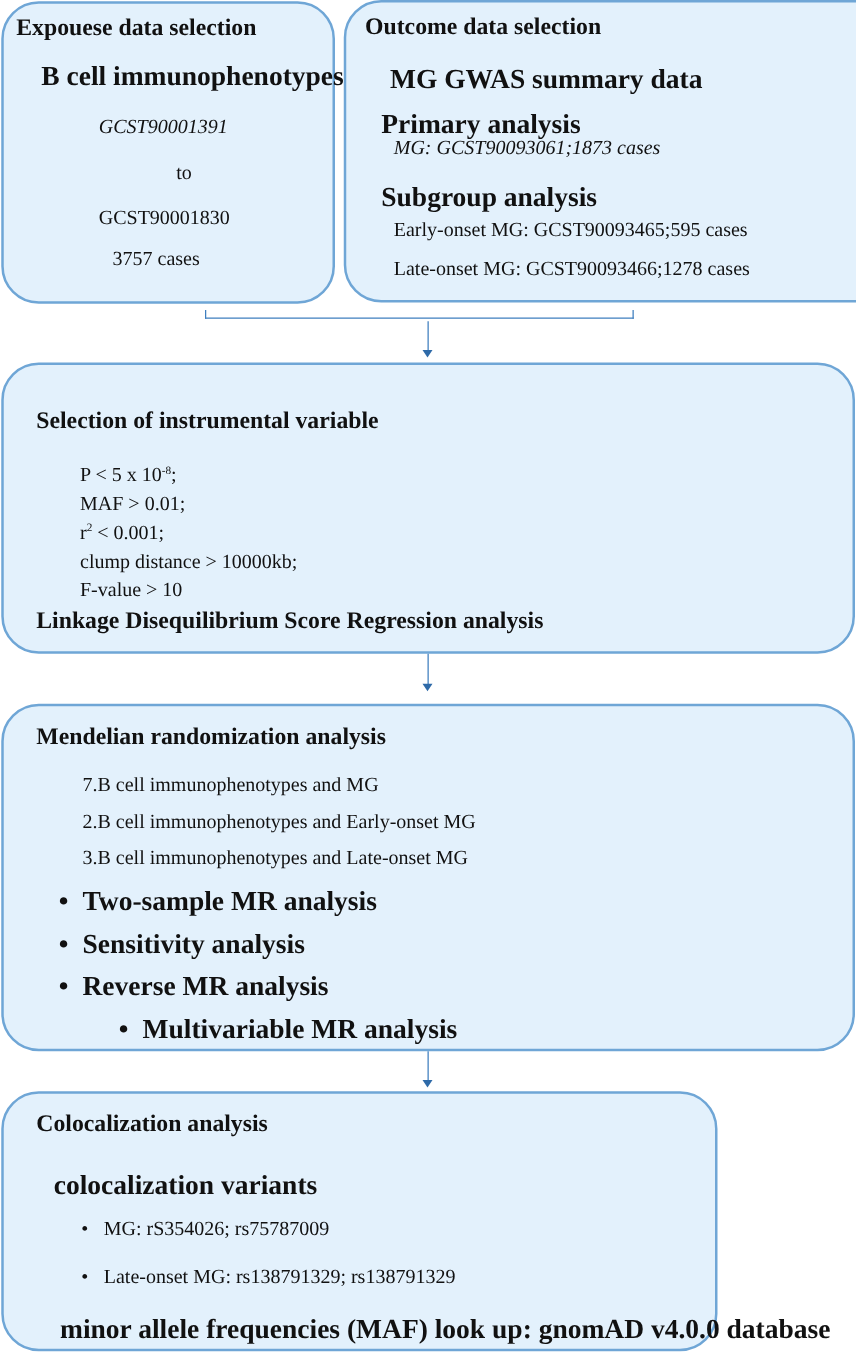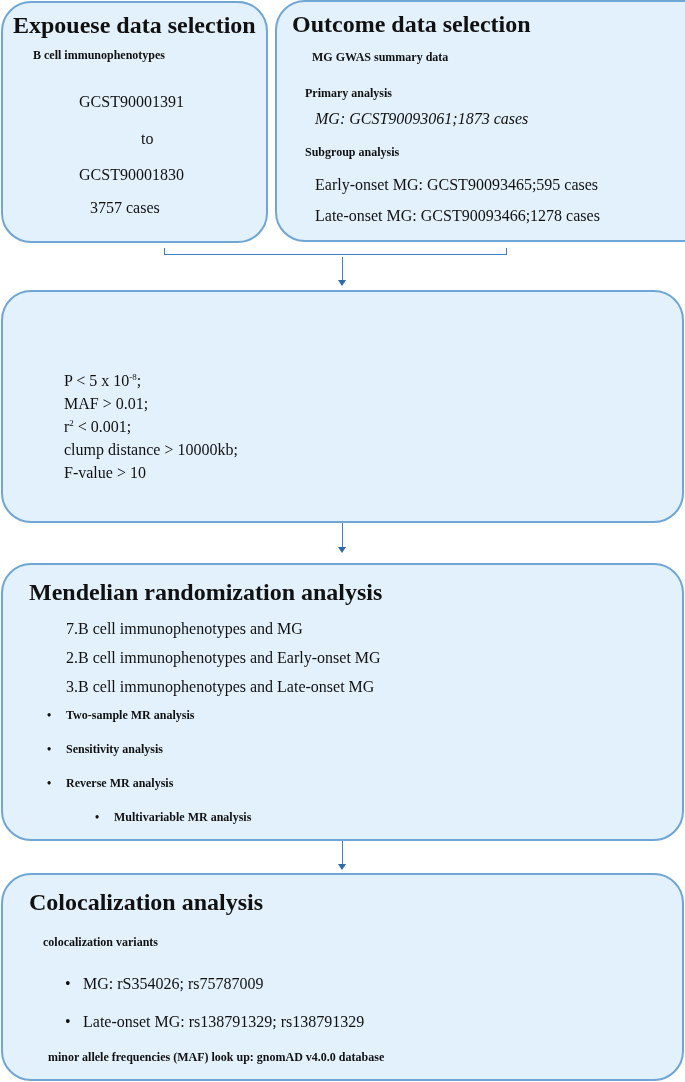--- a/index.html
+++ b/index.html
@@ -1,36 +1,36 @@
 <!DOCTYPE html>
 <html><head>
 <meta charset="utf-8">
 <style>
   html, body { margin:0; padding:0; background:#ffffff; }
   body { width:685px; height:1082px; position:relative; overflow:hidden;
          font-family:"Liberation Serif", "DejaVu Serif", serif; color:#111; }
   .box { position:absolute; background:#e3f1fc; border:2px solid #6fa6d6;
          border-radius:30px; box-sizing:border-box; }
   .t { position:absolute; white-space:nowrap; }
-  .h1 { font-weight:bold; font-size:24px; }
-  .h2 { font-weight:bold; font-size:12px;font-family:Liberation Serif, serif; }
+  .h1 { font-weight:bold; font-size:19px; }
+  .h2 { font-weight:bold; font-size:22px;font-family:Liberation Serif, serif; }
   .n  { font-size:16px; }
   .line { position:absolute; background:#3f7fbf; }
   .arrowhead { position:absolute; width:0; height:0;
                border-left:4px solid transparent; border-right:4px solid transparent;
                border-top:6px solid #2e6aa8; }
   sup { font-size:9px; vertical-align:6px; line-height:0; }
 </style>
 </head>
 <body>
 
 <div class="box" style="left:1px; top:1px; width:267px; height:242px;">
   <div class="t h1" style="left:10px; top:9px;">Expouese data selection</div>
   <div class="t h2" style="left:30px; top:45px;">B cell immunophenotypes</div>
-  <div class="t n" style="left:76px; top:90px;">GCST90001391</div>
+  <div class="t n" style="left:76px; top:90px;font-style:italic;">GCST90001391</div>
   <div class="t n" style="left:138px; top:127px;">to</div>
   <div class="t n" style="left:76px; top:163px;">GCST90001830</div>
   <div class="t n" style="left:87px; top:196px;">3757 cases</div>
 </div>
 
 <div class="box" style="left:275px; top:0; width:486px; height:242px;">
   <div class="t h1" style="left:15px; top:9px;">Outcome data selection</div>
   <div class="t h2" style="left:35px; top:48px;">MG GWAS summary data</div>
   <div class="t h2" style="left:28px; top:84px;">Primary analysis</div>
   <div class="t n" style="left:38px; top:108px;font-style:italic;">MG: GCST90093061;1873 cases</div>
@@ -39,44 +39,46 @@
   <div class="t n" style="left:38px; top:205px;">Late-onset MG: GCST90093466;1278 cases</div>
 </div>
 
 <div class="line" style="left:164px; top:248px; width:1px; height:7px;"></div>
 <div class="line" style="left:506px; top:248px; width:1px; height:7px;"></div>
 <div class="line" style="left:164px; top:254px; width:343px; height:1px;"></div>
 <div class="line" style="left:342px; top:257px; width:1px; height:24px;"></div>
 <div class="arrowhead" style="left:338px; top:280px;"></div>
 
 <div class="box" style="left:1px; top:290px; width:683px; height:233px;">
+  <div class="t h1" style="left:26px; top:34px;">Selection of  instrumental variable</div>
   <div class="t n" style="left:61px; top:80px;"><span>P &lt; 5 x 10</span><sup>-8</sup><span>;</span></div>
   <div class="t n" style="left:61px; top:103px;">MAF &gt; 0.01;</div>
   <div class="t n" style="left:61px; top:126px;"><span>r</span><sup>2</sup><span> &lt; 0.001;</span></div>
   <div class="t n" style="left:61px; top:149px;">clump distance &gt; 10000kb;</div>
   <div class="t n" style="left:61px; top:172px;">F-value &gt; 10</div>
+  <div class="t h1" style="left:26px; top:194px;">Linkage Disequilibrium Score Regression analysis</div>
 </div>
 
 <div class="line" style="left:342px; top:523px; width:1px; height:25px;"></div>
 <div class="arrowhead" style="left:338px; top:547px;"></div>
 
 <div class="box" style="left:1px; top:563px; width:683px; height:278px;padding-left:28px;">
   <div class="t h1" style="left:26px; top:14px;">Mendelian randomization analysis</div>
   <div class="t n" style="left:63px; top:55px;">7.B cell immunophenotypes and MG</div>
   <div class="t n" style="left:63px; top:84px;">2.B cell immunophenotypes and Early-onset MG</div>
   <div class="t n" style="left:63px; top:113px;">3.B cell immunophenotypes and Late-onset MG</div>
 
   <div class="t h2" style="left:44px; top:143px;"><span style="display:inline-block;width:19px;">•</span><span>Two-sample MR analysis</span></div>
   <div class="t h2" style="left:44px; top:177px;"><span style="display:inline-block;width:19px;">•</span><span>Sensitivity analysis</span></div>
   <div class="t h2" style="left:44px; top:211px;"><span style="display:inline-block;width:19px;">•</span><span>Reverse MR analysis</span></div>
   <div class="t h2" style="left:44px; top:245px;margin-left:48px;"><span style="display:inline-block;width:19px;">•</span><span>Multivariable MR analysis</span></div>
 </div>
 
 <div class="line" style="left:342px; top:841px; width:1px; height:25px;"></div>
 <div class="arrowhead" style="left:338px; top:864px;"></div>
 
-<div class="box" style="left:1px; top:873px; width:683px; height:208px;">
+<div class="box" style="left:1px; top:873px; width:573px; height:208px;">
   <div class="t h1" style="left:26px; top:14px;">Colocalization analysis</div>
   <div class="t h2" style="left:40px; top:60px;">colocalization variants</div>
   <div class="t n" style="left:62px; top:100px;"><span style="display:inline-block;width:18px;">•</span><span>MG: rS354026; rs75787009</span></div>
   <div class="t n" style="left:62px; top:138px;"><span style="display:inline-block;width:18px;">•</span><span>Late-onset MG: rs138791329;  rs138791329</span></div>
   <div class="t h2" style="left:45px; top:175px;">minor allele frequencies (MAF) look up: gnomAD v4.0.0 database</div>
 </div>
 
 </body></html>

